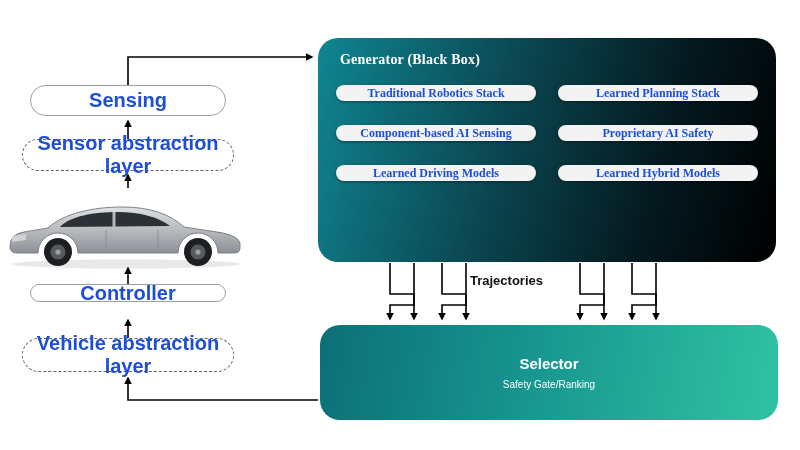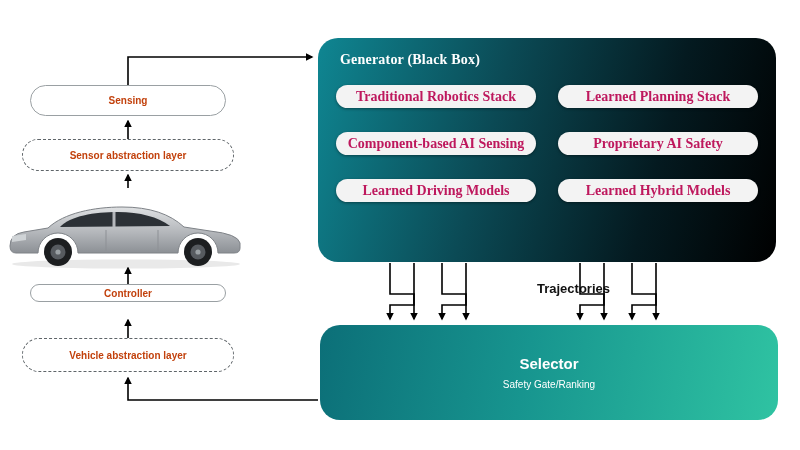--- a/index.html
+++ b/index.html
@@ -6,21 +6,21 @@
   html,body { background:#ffffff; }
   body { font-family:"Liberation Sans", sans-serif; }
   .canvas {
     position:relative; width:800px; height:450px;
     background:#ffffff; overflow:hidden;
   }
   
   .node {
     position:absolute; display:flex; align-items:center; justify-content:center;
     background:#ffffff; border-radius:18px;
-    font-weight:bold; font-size:10px; color:#c2410c; text-align:center;
+    font-weight:bold; font-size:20px; color:#1d4ed8; text-align:center;
   }
   .solid  { border:1.5px solid #9aa0a3; }
   .dashed { border:1.6px dashed #5f6569; }
 
   .sensing      { left:30px;  top:85px;  width:196px; height:31px; }
   .sensor-abs   { left:22px;  top:139px; width:212px; height:32px; }
   .controller   { left:30px;  top:284px; width:196px; height:18px; }
   .vehicle-abs  { left:22px;  top:338px; width:212px; height:34px; }
 
   .car { position:absolute; left:6px; top:186px; width:240px; height:85px; }
@@ -35,41 +35,41 @@
   }
   .generator-title {
     color:#ffffff; font-weight:bold; font-size:14px;
     margin:0 0 15px 6px; letter-spacing:.2px;
   }
   .pill-grid {
     display:grid; grid-template-columns:1fr 1fr;
     column-gap:22px; row-gap:24px; padding:2px 2px;
   }
   .pill {
-    height:23px; background:#f3f3f3; border-radius:16px;
+    height:16px; background:#f3f3f3; border-radius:16px;
     display:flex; align-items:center; justify-content:center;
-    font-weight:bold; font-size:14px; color:#be185d;
+    font-weight:bold; font-size:12px; color:#1d4ed8;
     box-shadow:0 1px 3px rgba(0,0,0,.4);
     white-space:nowrap;
   }
 
   
   .selector {
     position:absolute; left:320px; top:325px; width:458px; height:95px;
     border-radius:20px; color:#ffffff;
     background:linear-gradient(100deg,#0c6f78 0%, #17958f 45%, #2fc3a2 100%);
     display:flex; flex-direction:column; align-items:center; justify-content:center;
     gap:7px; text-align:center;
   }
   .selector-title { font-weight:bold; font-size:15px; }
   .selector-sub   { font-size:10px; }
 
   .traj-label {
     position:absolute; left:470px; top:273px; width:140px;
-    text-align:right; font-weight:bold; font-size:13px; color:#111;margin-top:8px;
+    text-align:left; font-weight:bold; font-size:13px; color:#111;
   }
 
   .wires { position:absolute; left:0; top:0; width:800px; height:450px; pointer-events:none; }
 </style>
 </head>
 <body>
 
 <div class="canvas">
 
   <div class="node solid sensing">

